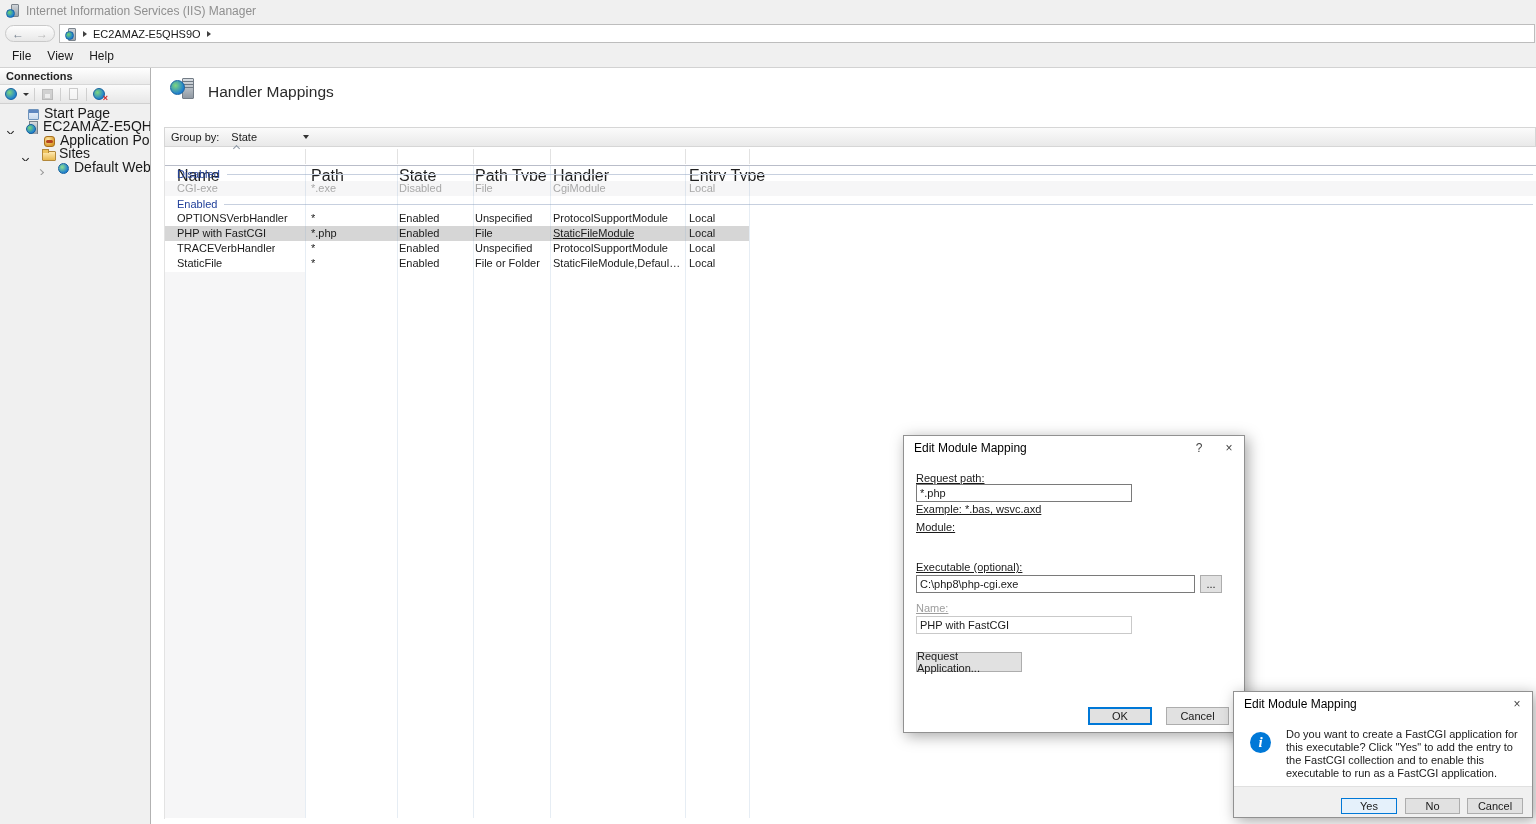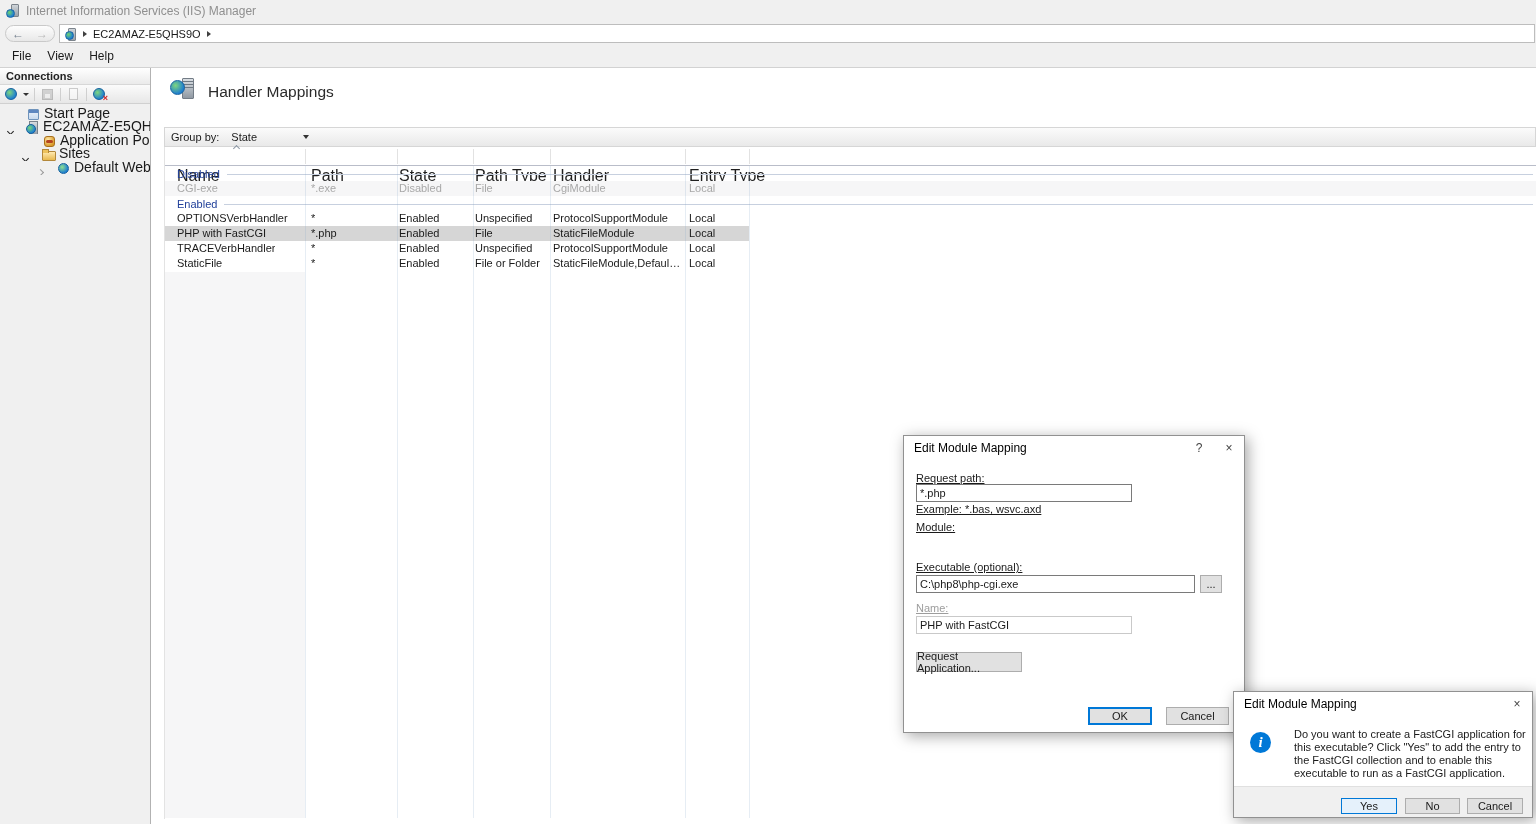--- a/index.html
+++ b/index.html
@@ -95,21 +95,21 @@
   .txtfield { position:absolute; height:18px; border:1px solid #7a7a7a; background:#fff; font-family:"Liberation Sans",sans-serif; font-size:11px; padding:0 3px; color:#1a1a1a; }
   .txtfield.readonly { border-color:#c9c9c9; }
   .selectbox { position:absolute; height:18px; border:1px solid #7a7a7a; background:#fff; display:flex; align-items:center; justify-content:space-between; padding:0 5px 0 3px; }
   .sel-chev { width:6px; height:6px; border-right:1.3px solid #333; border-bottom:1.3px solid #333; transform:rotate(45deg); margin-top:-3px; }
   .winbtn { position:absolute; background:#e1e1e1; border:1px solid #adadad; font-family:"Liberation Sans",sans-serif; font-size:11px; color:#1a1a1a; display:flex; align-items:center; justify-content:center; }
   .winbtn.default { border:2px solid #0078d7; }
   .winbtn.focus-blue { background:#e5f1fb; border:1px solid #0078d7; }
 
   #confirm-footer { position:absolute; left:0; bottom:0; width:100%; height:31px; background:#f0f0f0; border-top:1px solid #e0e0e0; }
   #info-icon { position:absolute; left:16px; top:40px; width:21px; height:21px; border-radius:50%; background:#0078d7; color:#fff; font-family:"Liberation Serif",serif; font-style:italic; font-weight:bold; font-size:15px; text-align:center; line-height:21px; }
-  #confirm-msg { position:absolute; left:60px; top:36px; width:242px; font-size:11px; line-height:13px; color:#1a1a1a; }
+  #confirm-msg { position:absolute; left:52px; top:36px; width:242px; font-size:11px; line-height:13px; color:#1a1a1a; }
 </style>
 </head>
 <body>
 
 <div id="titlebar">
   <span class="iis-mini">
       <span class="srv"></span>
       <span class="glb"></span>
     </span>
   <span class="title">Internet Information Services (IIS) Manager</span>
@@ -251,21 +251,21 @@
           <span class="cell" style="left: 234px; max-width: 72px;">Enabled</span>
           <span class="cell" style="left: 310px; max-width: 73px;">Unspecified</span>
           <span class="cell" style="left: 388px; max-width: 130px;">ProtocolSupportModule</span>
           <span class="cell" style="left: 524px; max-width: 58px;">Local</span>
         </div>
         <div class="data-row selected">
           <span class="cell" style="left: 12px; max-width: 126px;">PHP with FastCGI</span>
           <span class="cell" style="left: 146px; max-width: 84px;">*.php</span>
           <span class="cell" style="left: 234px; max-width: 72px;">Enabled</span>
           <span class="cell" style="left: 310px; max-width: 73px;">File</span>
-          <span class="cell" style="left: 388px; max-width: 130px;">StaticFileModule</span>
+          <span class="cell" style="left: 388px; max-width: 130px; text-decoration: underline;">StaticFileModule</span>
           <span class="cell" style="left: 524px; max-width: 58px;">Local</span>
         </div>
         <div class="data-row">
           <span class="cell" style="left: 12px; max-width: 126px;">TRACEVerbHandler</span>
           <span class="cell" style="left: 146px; max-width: 84px;">*</span>
           <span class="cell" style="left: 234px; max-width: 72px;">Enabled</span>
           <span class="cell" style="left: 310px; max-width: 73px;">Unspecified</span>
           <span class="cell" style="left: 388px; max-width: 130px;">ProtocolSupportModule</span>
           <span class="cell" style="left: 524px; max-width: 58px;">Local</span>
         </div>

